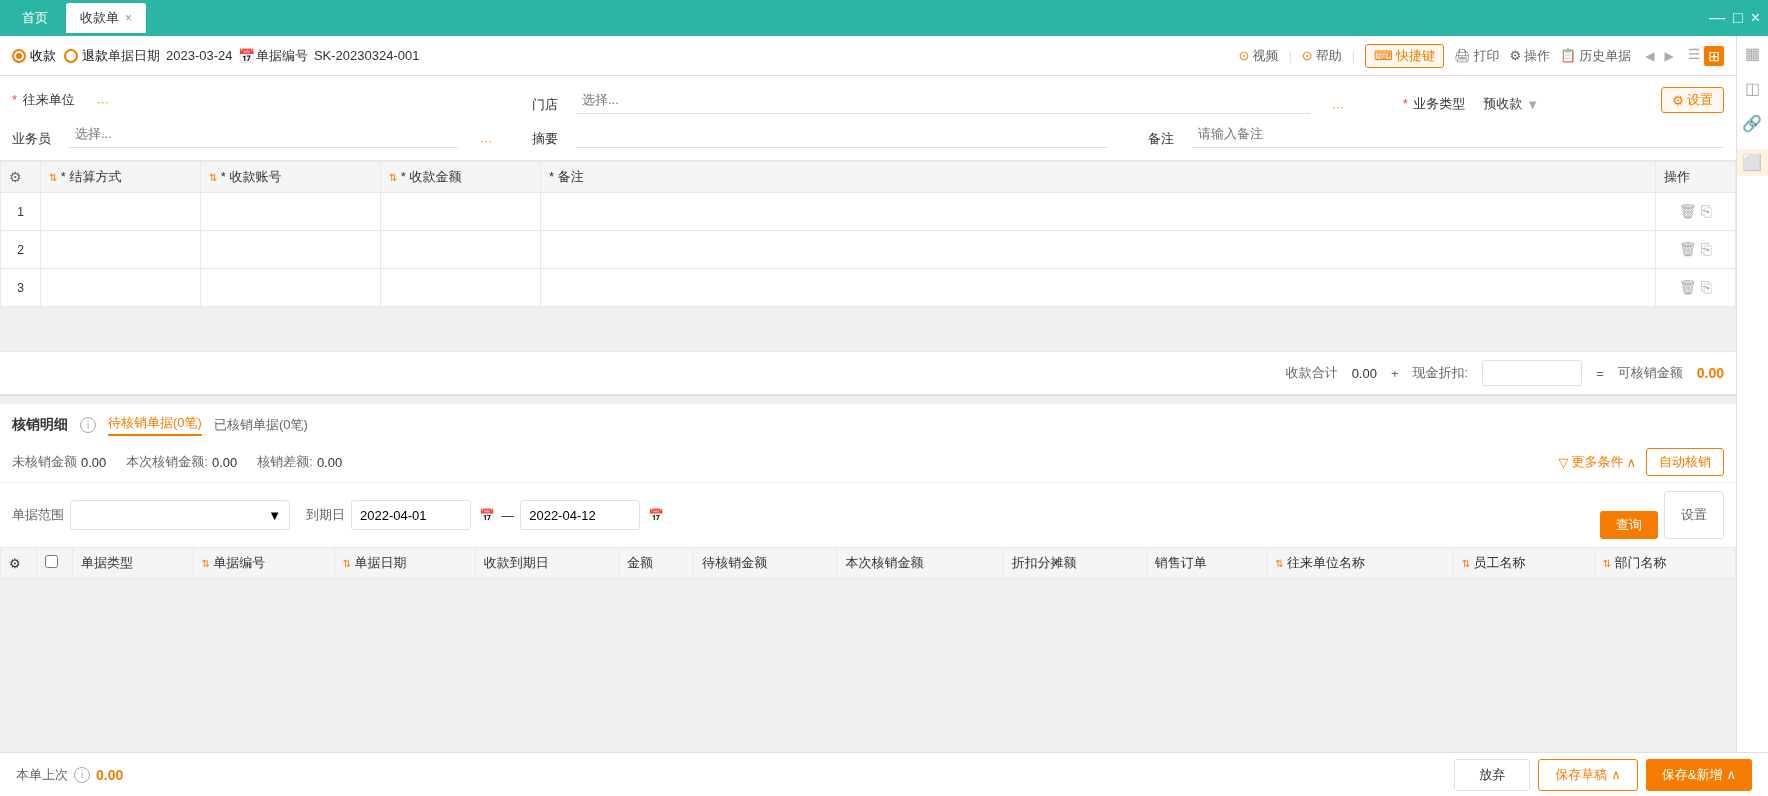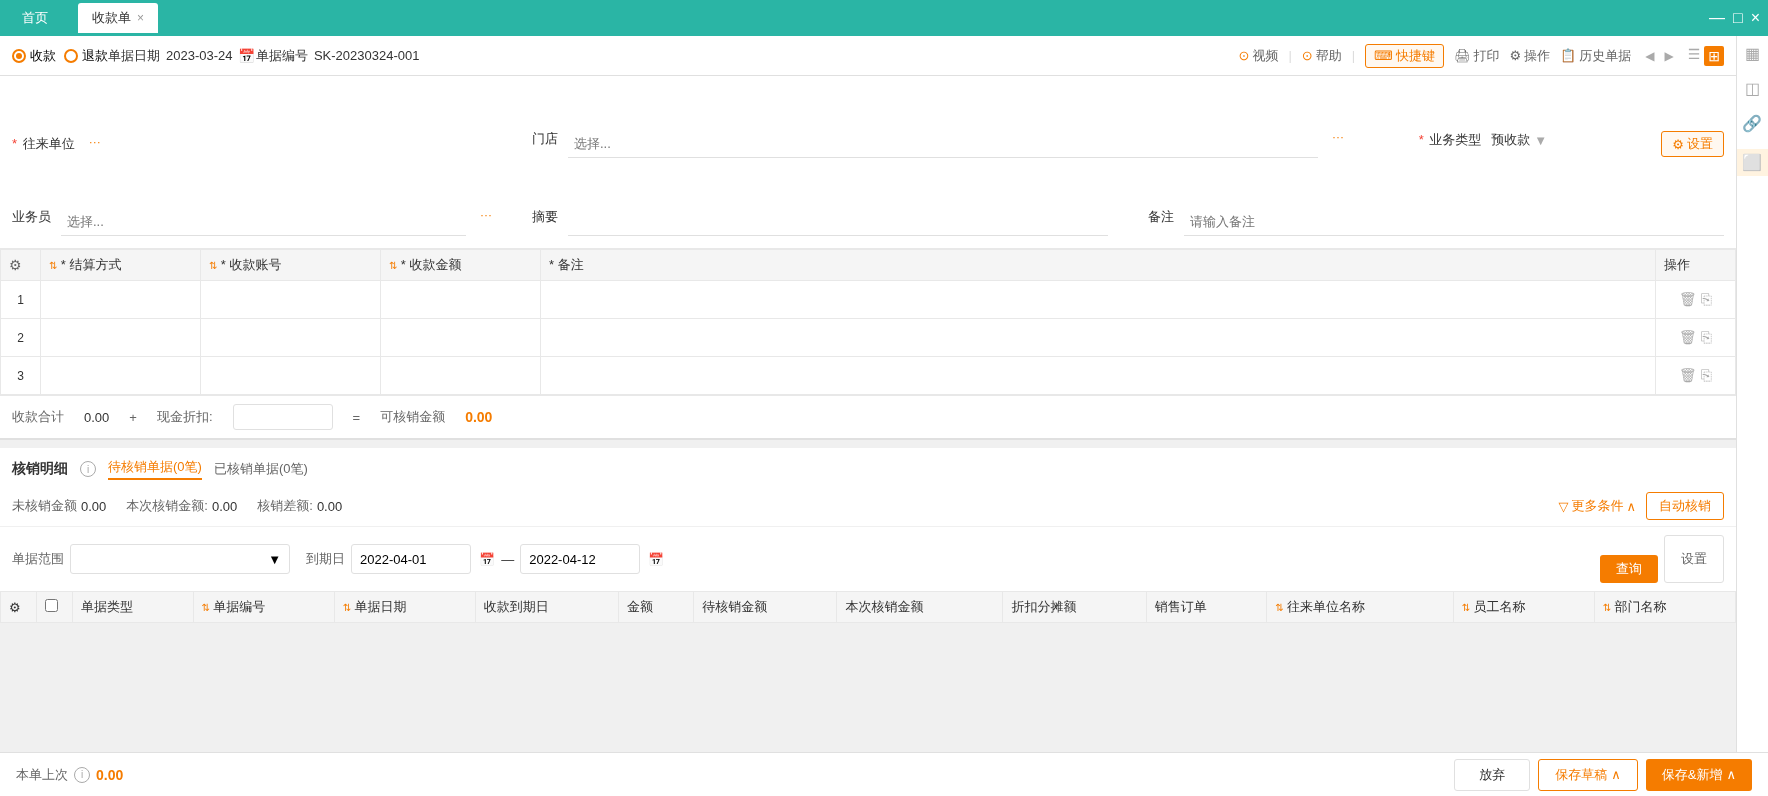--- a/index.html
+++ b/index.html
@@ -7,21 +7,21 @@
 
     
     .tab-bar {
       display: flex;
       align-items: center;
       background: #2ab5a5;
       height: 36px;
       padding: 0 8px;
       justify-content: space-between;
     }
-    .tab-bar-left { display: flex; align-items: center; gap: 16px; }
+    .tab-bar-left { display: flex; align-items: center; gap: 4px; }
     .tab-home {
       color: white;
       padding: 6px 14px;
       cursor: pointer;
       font-size: 13px;
       background: transparent;
       border: none;
     }
     .tab-active {
       background: white;
@@ -79,24 +79,23 @@
 
     
     .form-area {
       background: white;
       padding: 10px 12px 6px;
       border-bottom: 1px solid #e8e8e8;
     }
     .form-row { display: flex; align-items: center; gap: 0; margin-bottom: 6px; }
     .form-field {
       display: flex;
-      align-items: flex-start;
+      align-items: flex-end;
       flex: 1;
-      gap: 10px;
-      margin-top: 44px;
+      gap: 18px;
     }
     .field-label { color: #333; white-space: nowrap; min-width: fit-content; }
     .required { color: #f44336; margin-right: 2px; }
     .field-input {
       flex: 1;
       height: 28px;
       border: none;
       border-bottom: 1px solid #e0e0e0;
       outline: none;
       padding: 0 6px;
@@ -158,24 +157,25 @@
     .action-btn { color: #aaa; cursor: pointer; font-size: 14px; }
     .th-sort { color: #f57c00; font-size: 10px; cursor: pointer; }
     .gear-btn { color: #666; cursor: pointer; font-size: 14px; }
 
     
     .summary-row {
       background: white;
       padding: 8px 12px;
       display: flex;
       align-items: center;
-      justify-content: flex-start;
-      gap: 20px;
+      justify-content: flex-end;
+      gap: 14px;
       border-top: 1px solid #e8e8e8;
       border-bottom: 2px solid #e0e0e0;
+      margin-top: 44px;
     }
     .summary-text { color: #666; font-size: 13px; }
     .summary-value { color: #333; font-size: 13px; }
     .summary-orange { color: #f57c00; font-size: 14px; font-weight: bold; }
     .discount-input {
       width: 100px; height: 26px;
       border: 1px solid #e0e0e0;
       border-radius: 3px;
       padding: 0 6px;
       outline: none;

